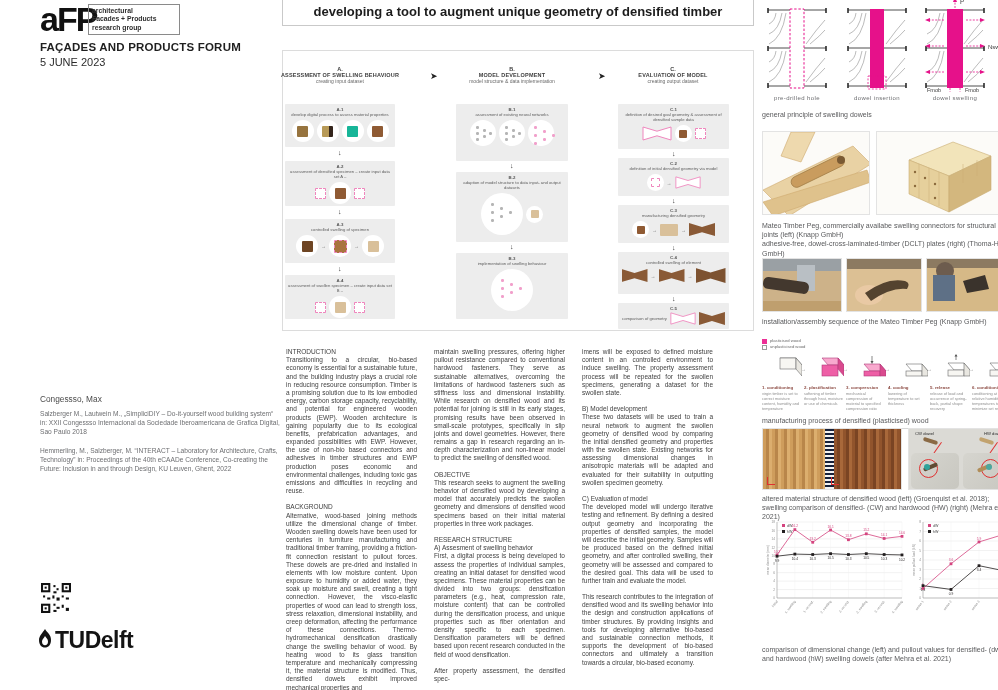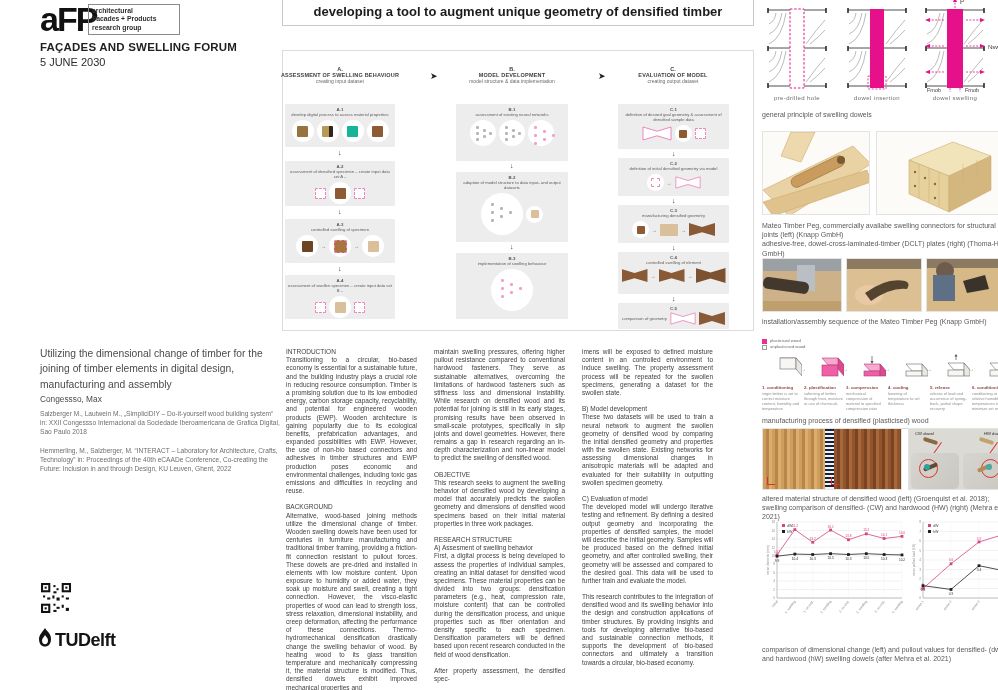--- a/index.html
+++ b/index.html
@@ -8,21 +8,21 @@
 
   
   .afp{left:16px;top:2px;font-size:34px;font-weight:800;letter-spacing:-2px;color:#111;line-height:1;}
   .afp-sub{left:64px;top:4px;width:84px;border:1px solid #8a8a8a;padding:2px 3px;font-size:6.8px;font-weight:700;color:#2e2e2e;line-height:1.25;}
   .forum{left:16px;top:41px;font-size:11.5px;font-weight:700;color:#1f1f1f;letter-spacing:.2px;}
   .date{left:16px;top:56px;font-size:11px;color:#2c2c2c;}
   .ptitle{left:16px;top:346px;width:236px;font-size:10.3px;color:#4b4b4b;line-height:1.5;}
   .pauthor{left:16px;top:394px;font-size:8.3px;color:#4b4b4b;}
   .ref{left:16px;width:240px;font-size:6.6px;color:#6d6e71;line-height:1.35;}
   .tud{left:13px;top:627px;display:flex;align-items:center;gap:2px;}
-  .tud-txt{font-size:18px;font-weight:700;color:#141414;letter-spacing:-.5px;}
+  .tud-txt{font-size:23px;font-weight:700;color:#141414;letter-spacing:-.5px;}
 
   
   .banner{left:258px;top:-26px;width:472px;height:52px;border:1px solid #c9c9c9;background:#fff;
           display:flex;align-items:flex-end;justify-content:center;padding-bottom:6px;box-sizing:border-box;
           font-size:13px;font-weight:700;color:#1c1c1c;}
   .flowpanel{left:258px;top:50px;width:472px;height:281px;border:1px solid #dcdcdc;background:#fff;box-sizing:border-box;}
   .fhead{position:absolute;width:150px;text-align:center;color:#3c3c3c;}
   .fhead .l{font-size:5.5px;font-weight:700;}
   .fhead .t{font-size:5.5px;font-weight:700;letter-spacing:.2px;}
   .fhead .s{font-size:5px;color:#6a6a6a;}
@@ -75,24 +75,23 @@
 <body>
 
 <div id="poster">
 
   <div class="abs afp">aFP</div>
   <div class="abs afp-sub">
     <div>architectural</div>
     <div>Facades + Products</div>
     <div>research group</div>
   </div>
-  <div class="abs forum">FAÇADES AND SWELLING FORUM</div>
-  <div class="abs date">5 JUNE 2030</div>
-
-  <div class="abs ptitle">Utilizing the dimensional change of timber for the joining of timber elements in digital design, manufacturing and assembly</div>
+  <div class="abs forum">FAÇADES AND PRODUCTS FORUM</div>
+  <div class="abs date">5 JUNE 2023</div>
+
   <div class="abs pauthor">Congessso, Max</div>
   <div class="abs ref" style="top:410px">Salzberger M., Lautwein M., „SimpliciDIY – Do-it-yourself wood building system“ in: XXII Congessso Internacional da Sociedade Iberoamericana de Grafica Digital, Sao Paulo 2018</div>
   <div class="abs ref" style="top:447px">Hemmerling, M., Salzberger, M. “INTERACT – Laboratory for Architecture, Crafts, Technology” in: Proceedings of the 40th eCAADe Conference, Co-creating the Future: Inclusion in and through Design, KU Leuven, Ghent, 2022</div>
 
   <svg class="abs qr" style="left:17px;top:583px" width="30" height="30" viewBox="0 0 29 29">
     <rect width="29" height="29" fill="#fff"></rect>
     <g fill="#111">
       <rect x="0" y="0" width="9" height="9"></rect>
         <rect x="20" y="0" width="9" height="9"></rect>
         <rect x="0" y="20" width="9" height="9"></rect>

